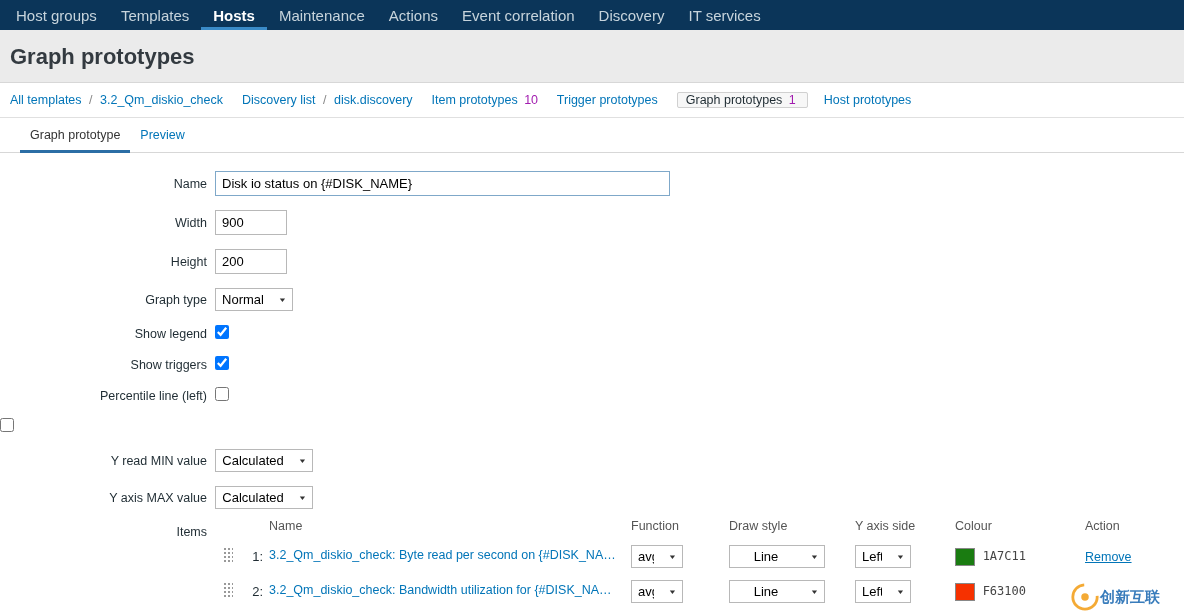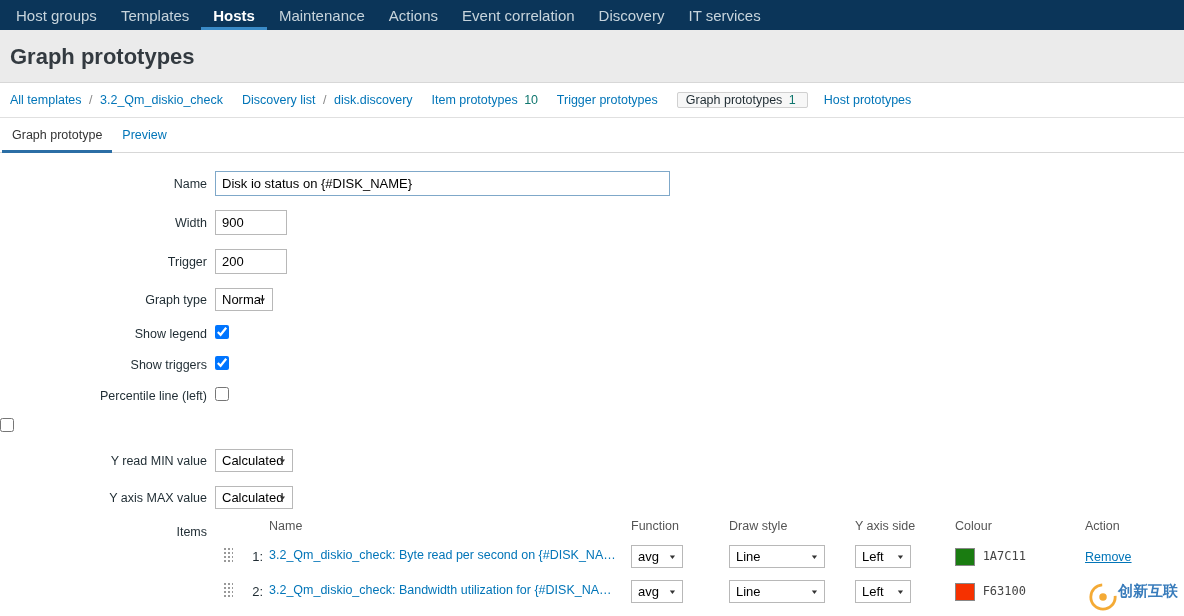--- a/index.html
+++ b/index.html
@@ -12,37 +12,37 @@
   .topnav-item.active::after { content: ''; position: absolute; left: 0; right: 0; bottom: 0; height: 3px; background: #3a8bc8; }
 
   
   .page-title { background: #ebebeb; padding: 14px 10px 12px; border-bottom: 1px solid #d7d7d7; }
   .page-title h1 { font-size: 22px; font-weight: 600; color: #333a40; }
 
   
   .crumbs { background: #fff; padding: 10px 10px 10px; border-bottom: 1px solid #e0e0e0; font-size: 12.5px; }
   .crumbs a { color: #0275b8; text-decoration: none; cursor: pointer; }
   .crumb-sep { color: #888; margin: 0 4px; }
-  .crumb-count { color: #0f766e; margin-left: 3px; }
+  .crumb-count { color: #a21caf; margin-left: 3px; }
   .crumb-active-box { border: 1px solid #d0d0d0; padding: 0 8px; border-radius: 2px; background: #f7f7f7; }
   .crumb-gap { display: inline-block; width: 12px; }
 
   
-  .tabs { display: flex; border-bottom: 1px solid #d7d7d7; padding: 0 2px; }
+  .tabs { display: flex; border-bottom: 1px solid #d7d7d7; padding: 0 20px; }
   .tab { padding: 10px 10px 8px; color: #0275b8; cursor: pointer; font-size: 12.5px; }
   .tab.active { color: #333; border-bottom: 3px solid #2b6ea5; margin-bottom: -1px; }
 
   
   .form { padding: 18px 0 8px; }
   .form-row { display: flex; align-items: center; margin-bottom: 14px; }
   .form-label { width: 215px; text-align: right; padding-right: 8px; color: #1f2c33; font-size: 12.5px; }
   .form-field { flex: 1; }
   input[type="text"].wide { width: 455px; padding: 4px 6px; border: 1px solid #7fa8c9; font-size: 13px; }
   input[type="text"].num { width: 72px; padding: 4px 6px; border: 1px solid #b8b8b8; font-size: 13px; text-align: left; }
-  select { padding: 3px 8px 3px 6px; border: 1px solid #b8b8b8; font-size: 13px; background: #fff; appearance: none; position: relative; }
+  select { padding: 3px 28px 3px 6px; border: 1px solid #b8b8b8; font-size: 13px; background: #fff; appearance: none; position: relative; text-align: center; }
   .select-wrap { position: relative; display: inline-block; }
   .select-wrap::after { content: '▼'; position: absolute; right: 6px; top: 50%; transform: translateY(-50%) scaleY(0.7); font-size: 9px; color: #333; pointer-events: none; }
   input[type="checkbox"] { width: 14px; height: 14px; }
 
   
   .items-table { width: 940px; margin-left: 223px; }
   .items-head { display: flex; color: #555; font-size: 12.5px; padding-bottom: 6px; border-bottom: 0px; }
   .col-handle { width: 22px; }
   .col-idx { width: 24px; text-align: right; padding-right: 6px; }
   .col-name { width: 362px; }
@@ -52,21 +52,21 @@
   .col-color { width: 130px; }
   .col-action { width: 66px; }
 
   .items-row { display: flex; align-items: center; padding: 6px 0; }
   .drag-handle { width: 10px; height: 16px; display: inline-block; background-image: radial-gradient(#999 1px, transparent 1px); background-size: 4px 4px; }
   .item-link { color: #0275b8; text-decoration: none; font-size: 12.5px; display: inline-block; overflow: hidden; text-overflow: ellipsis; white-space: nowrap; max-width: 350px; }
   .color-chip { width: 20px; height: 18px; display: inline-block; border: 1px solid #888; vertical-align: middle; margin-right: 4px; }
   .color-text { font-family: monospace; font-size: 12px; color: #444; }
   .remove-link { color: #0275b8; text-decoration: underline; cursor: pointer; font-size: 12.5px; }
 
-  .watermark { position: absolute; right: 6px; bottom: 4px; display: flex; align-items: flex-start; opacity: 0.85; }
+  .watermark { position: absolute; right: 24px; bottom: 4px; display: flex; align-items: center; opacity: 0.85; }
   .watermark svg { width: 30px; height: 30px; }
   .watermark span { color: #1766b0; font-weight: bold; font-size: 15px; }
 </style>
 </head>
 <body>
 
 <div class="topnav">
   <div class="topnav-item">Host groups</div>
   <div class="topnav-item">Templates</div>
   <div class="topnav-item active">Hosts</div>
@@ -118,21 +118,21 @@
   </div>
 
   <div class="form-row">
     <div class="form-label">Width</div>
     <div class="form-field">
       <input type="text" class="num" value="900" style="">
     </div>
   </div>
 
   <div class="form-row">
-    <div class="form-label">Trigger</div>
+    <div class="form-label">Height</div>
     <div class="form-field">
       <input type="text" class="num" value="200" style="">
     </div>
   </div>
 
   <div class="form-row">
     <div class="form-label">Graph type</div>
     <div class="form-field">
       <span class="select-wrap">
         <select>

